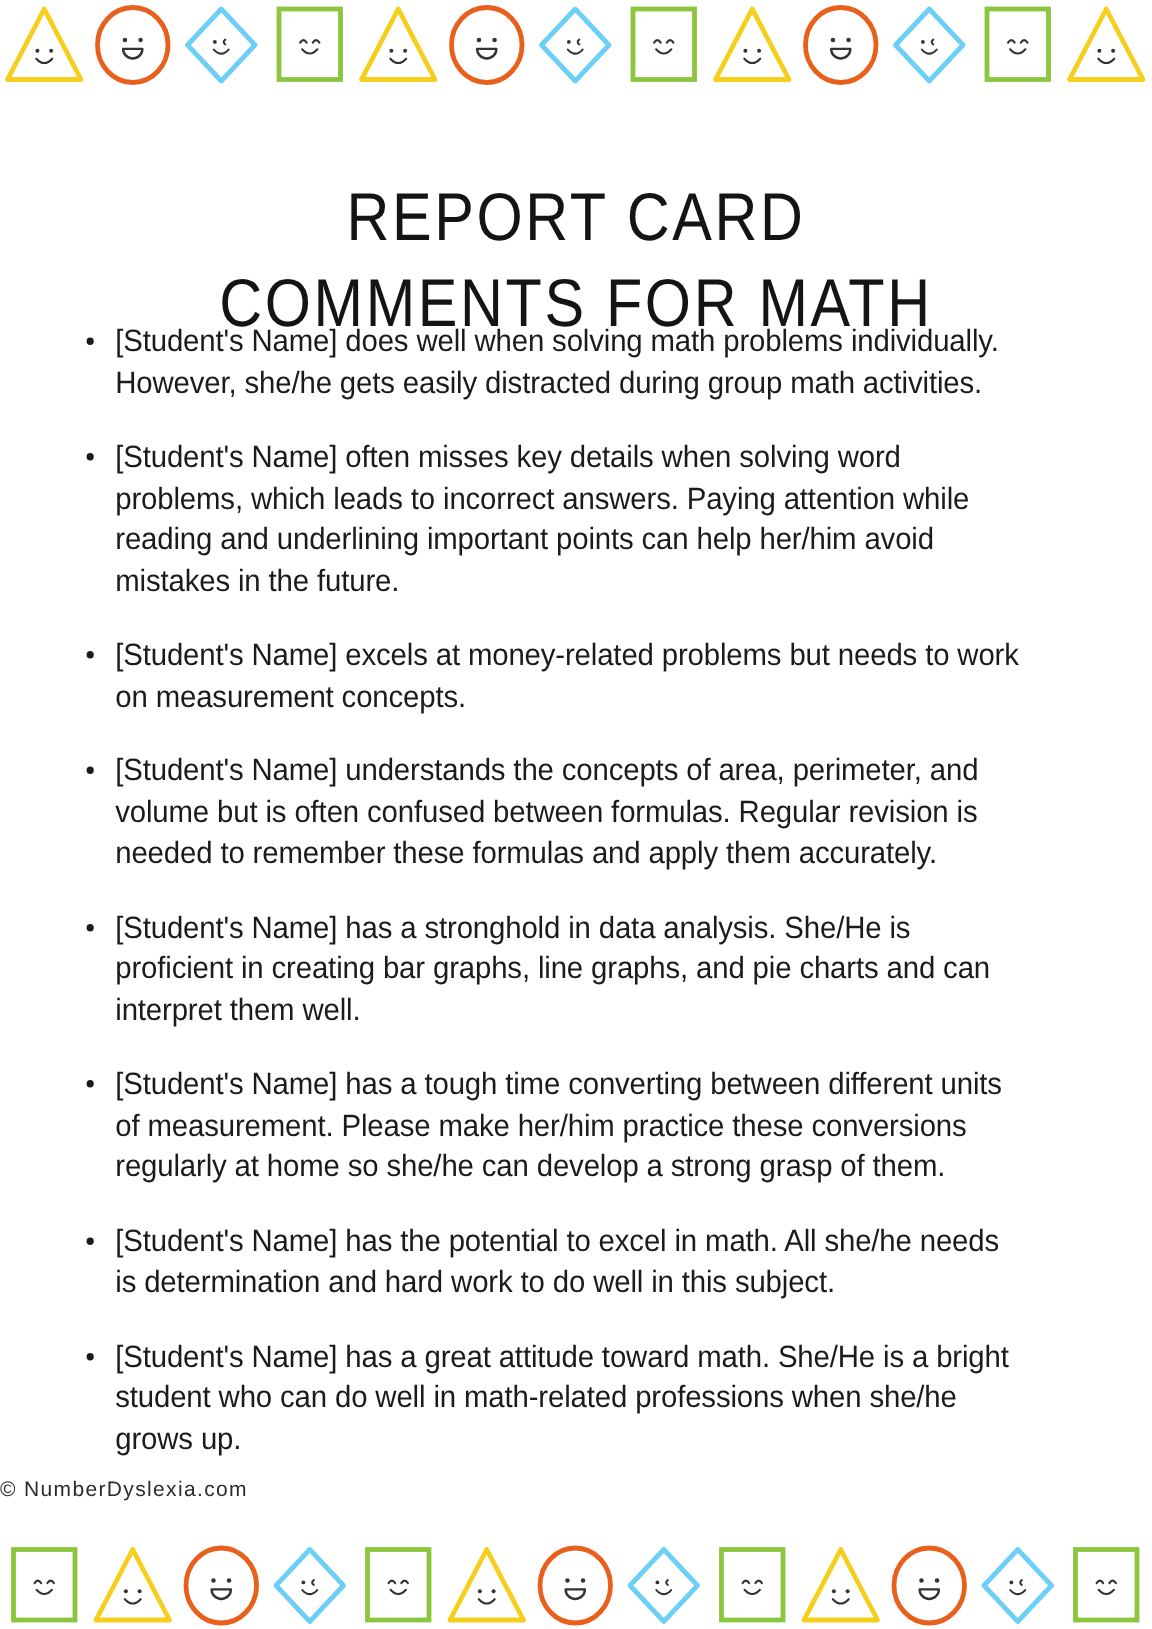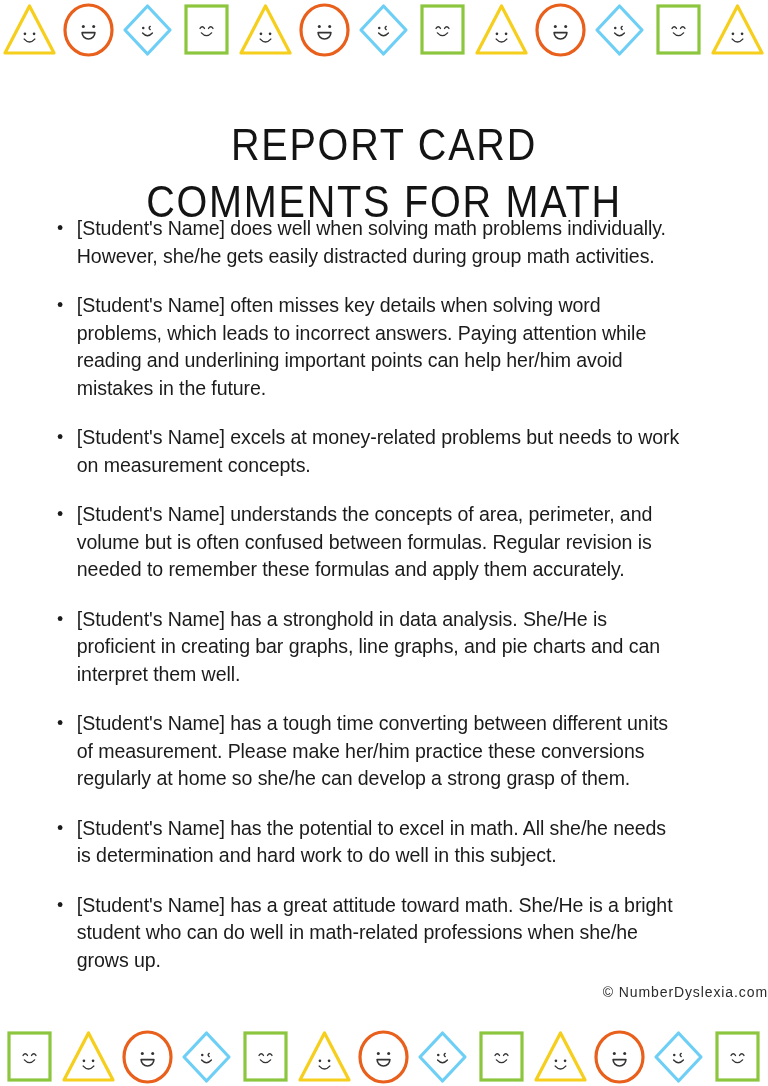--- a/index.html
+++ b/index.html
@@ -92,21 +92,21 @@
     border-radius: 50%;
     background: #1b1b1b;
   }
 
   
   #footer-credit {
     position: absolute;
     left: 0;
     top: 984px;
     width: 768px;
-    text-align: right;
+    text-align: left;
     font-family: "Liberation Sans", sans-serif;
     font-size: 14px;
     letter-spacing: 0.9px;
     color: #2b2b2b;
     white-space: nowrap;
   }
 </style>
 </head>
 <body>
 

